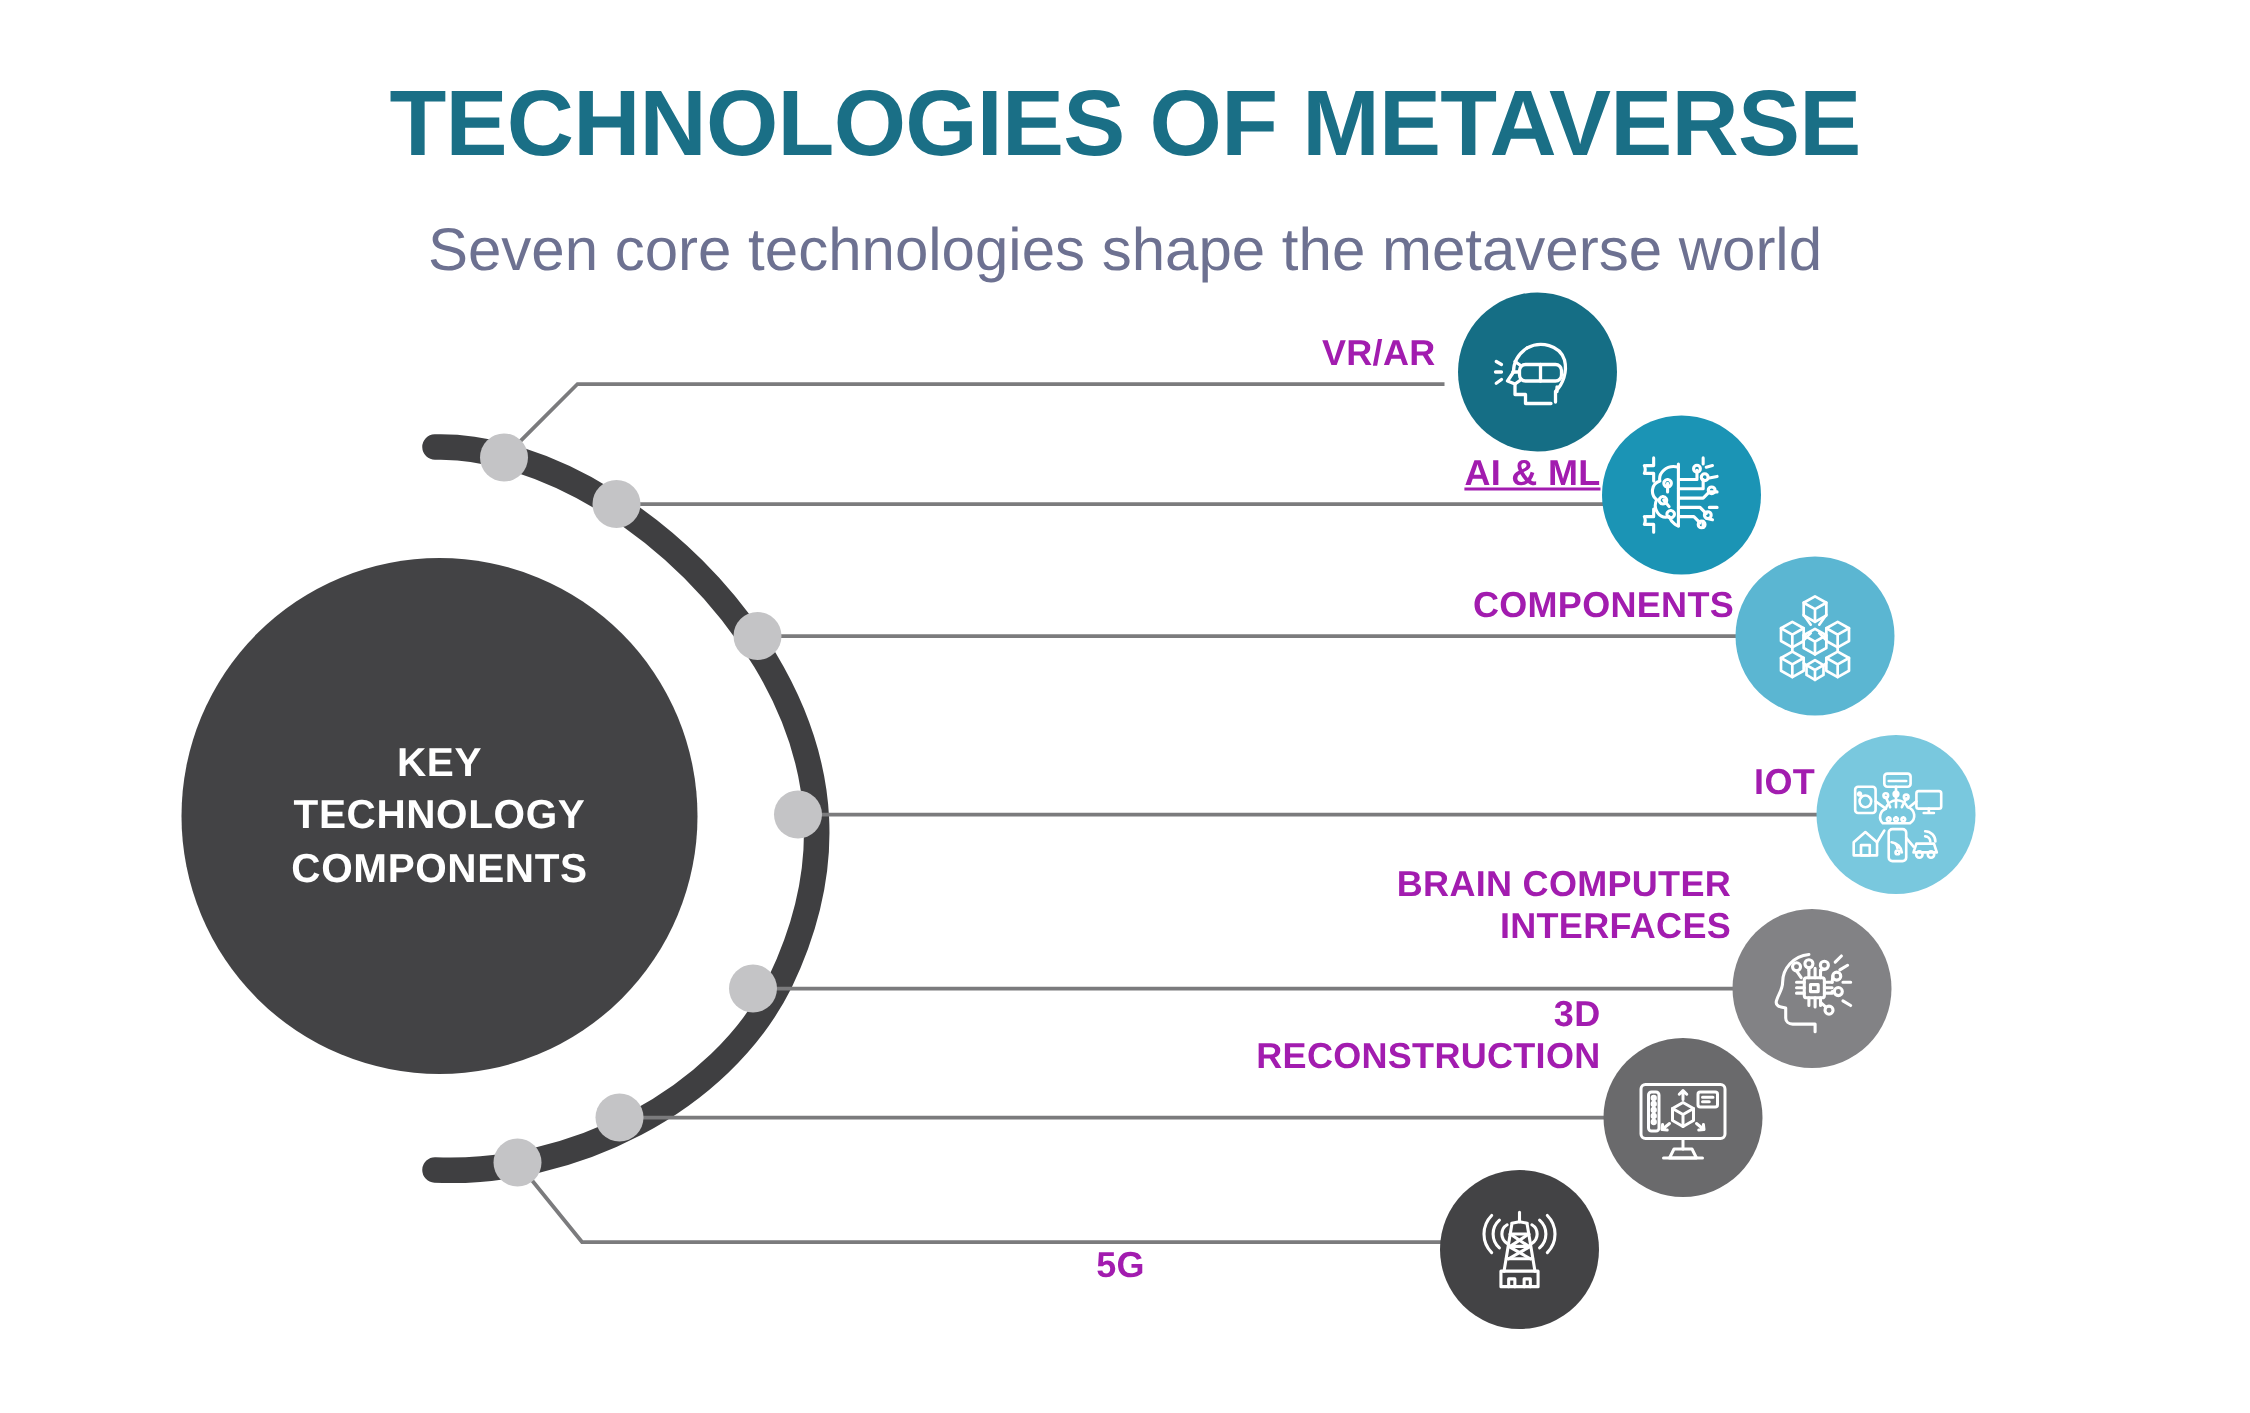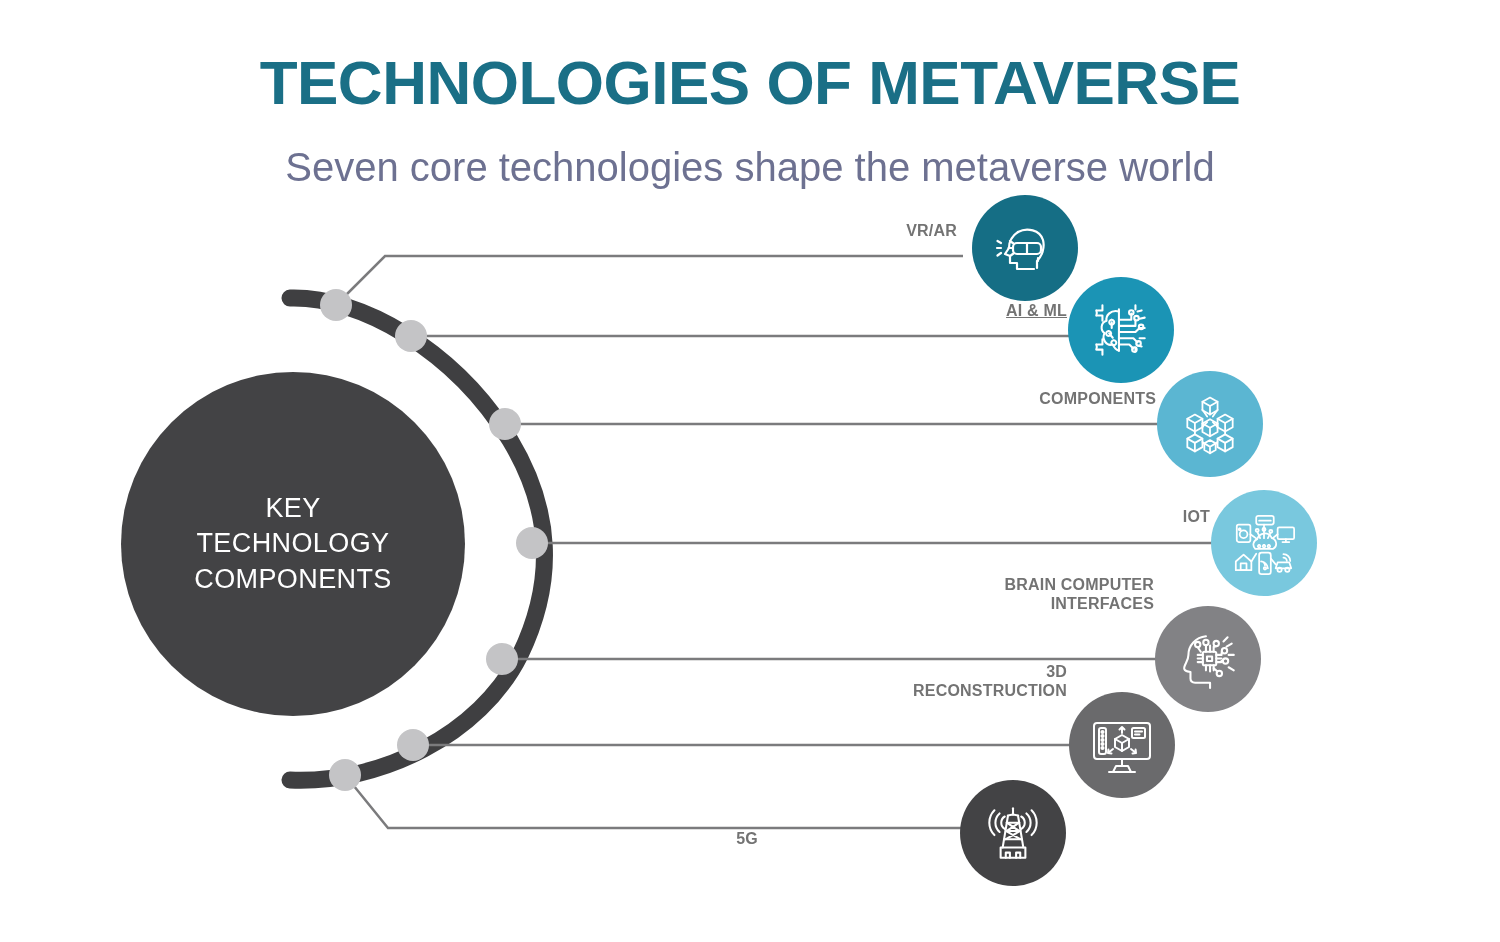--- a/index.html
+++ b/index.html
@@ -68,43 +68,43 @@
     border-radius: 50%;
     background: #434345;
     display: flex;
     align-items: center;
     justify-content: center;
     text-align: center;
   }
   .hub-label {
     color: #ffffff;
     font-size: 27px;
-    font-weight: 400;
+    font-weight: 700;
     line-height: 1.32;
     letter-spacing: 0.4px;
     white-space: pre-line;
     font-family: "Liberation Sans", sans-serif;
   }
 
   
   .node-circle {
     position: absolute;
     border-radius: 50%;
     display: flex;
     align-items: center;
     justify-content: center;
   }
   .node-circle svg {
     display: block;
   }
   .node-label {
     position: absolute;
     text-align: right;
-    color: #737373;
-    font-size: 16px;
+    color: #a21caf;
+    font-size: 24px;
     font-weight: 700;
     letter-spacing: 0.2px;
     line-height: 1.16;
     white-space: pre-line;
     font-family: "Liberation Sans", sans-serif;
   }
 </style>
 </head>
 <body>
 

